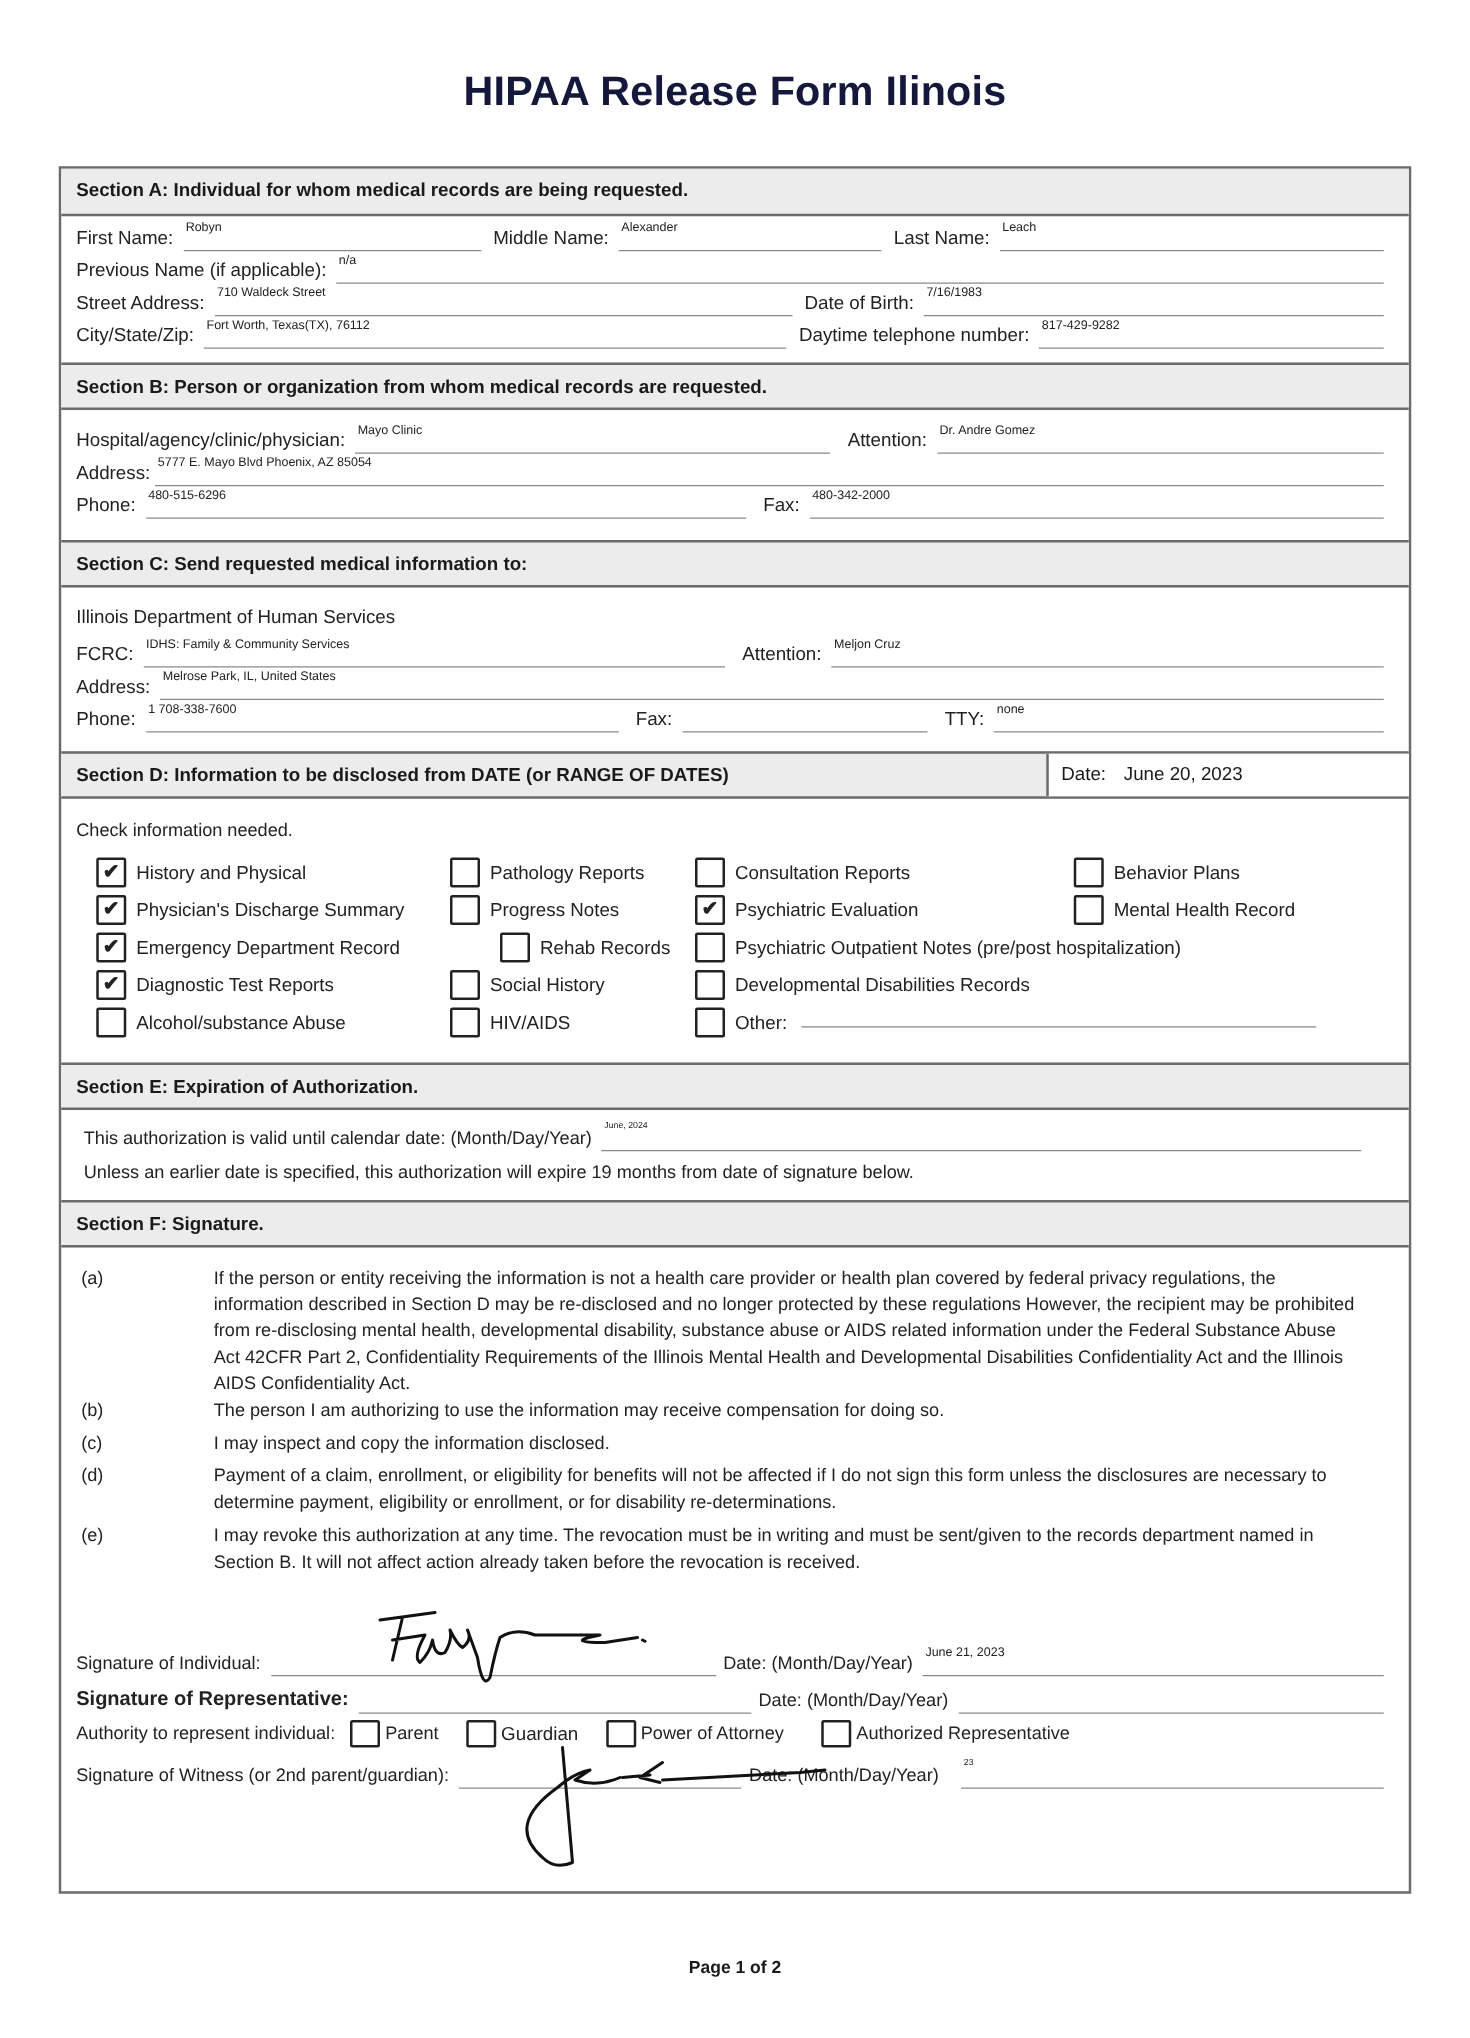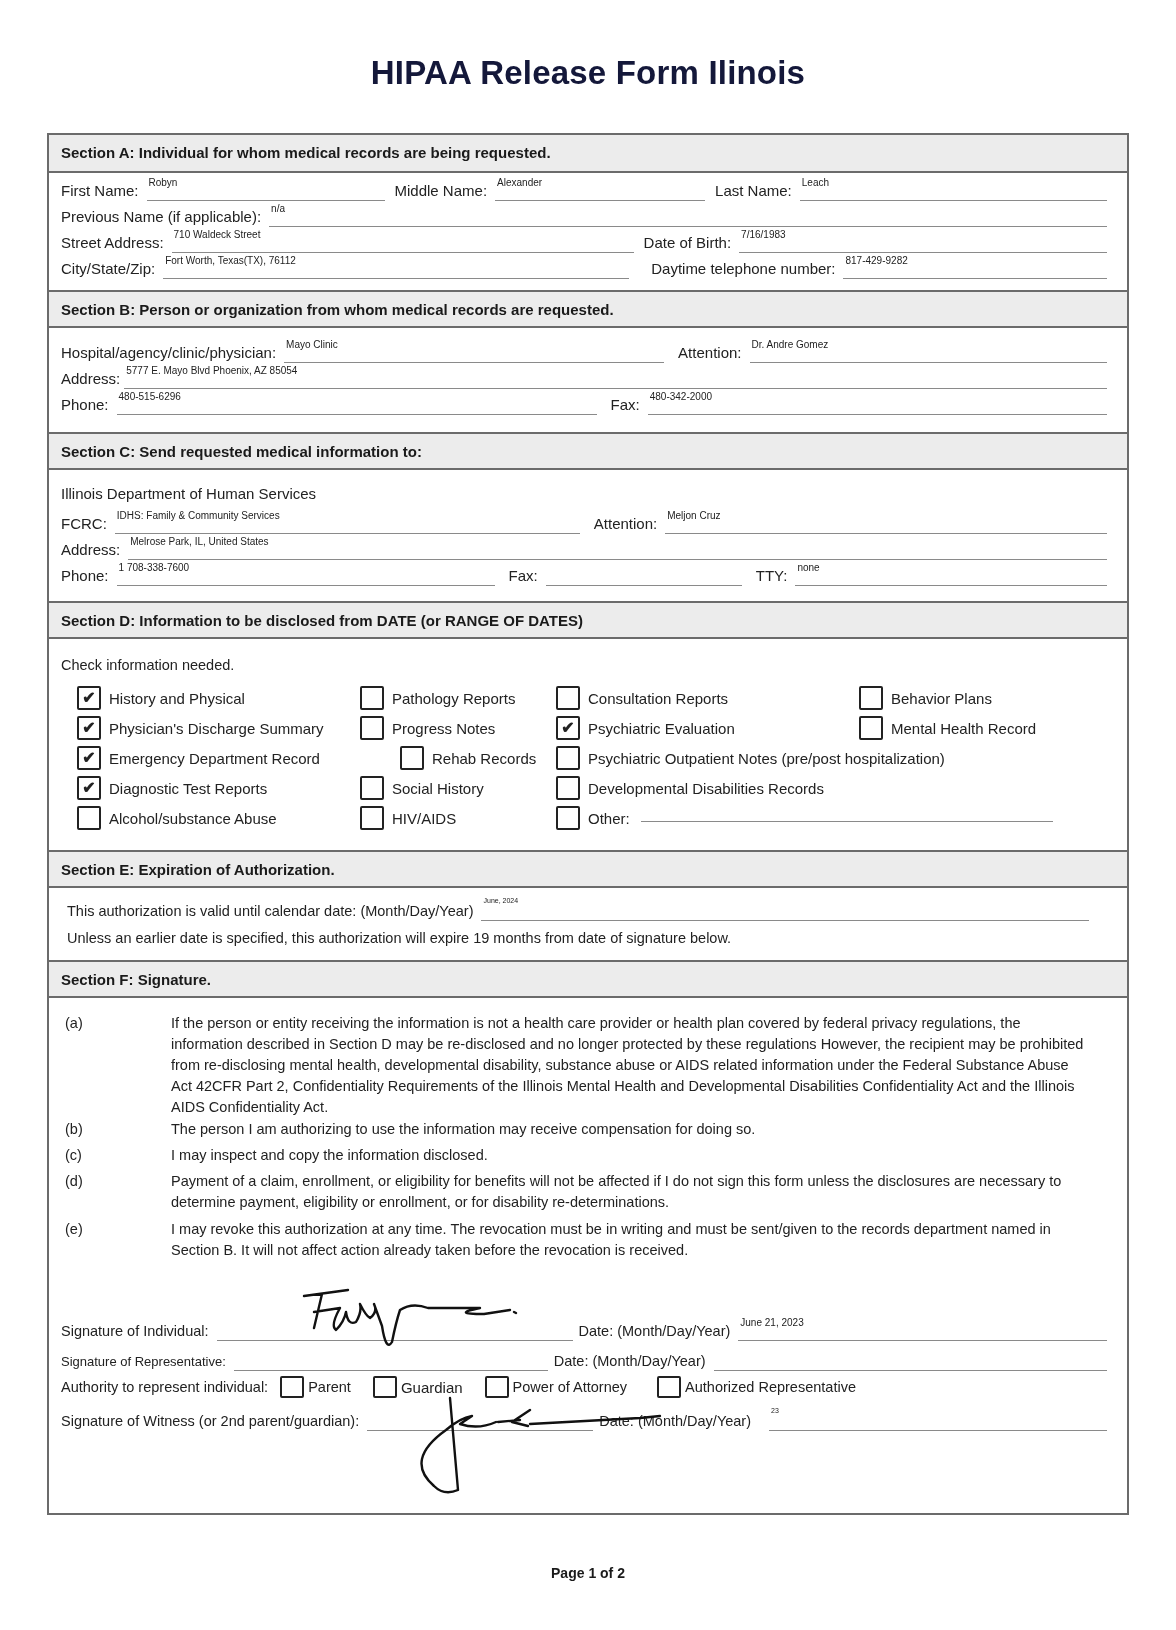--- a/index.html
+++ b/index.html
@@ -80,21 +80,21 @@
     <div class="fld">
         <span class="val">7/16/1983</span>
       </div>
   </div>
 
   <div class="row" style="top:120px;">
     <span class="lbl">City/State/Zip:</span>
     <div class="fld" style="flex:none;width:466px;">
         <span class="val">Fort Worth, Texas(TX), 76112</span>
       </div>
-    <span class="lbl" style="margin-left:16px;">Daytime telephone number:</span>
+    <span class="lbl" style="margin-left:4px;">Daytime telephone number:</span>
     <div class="fld">
         <span class="val">817-429-9282</span>
       </div>
   </div>
 
   <div class="sec-head" style="top:155px;">Section B: Person or organization from whom medical records are requested.</div>
 
   <div class="row" style="top:204px;">
     <span class="lbl">Hospital/agency/clinic/physician:</span>
     <div class="fld" style="flex:none;width:380px;">
@@ -156,20 +156,24 @@
         <span class="val"></span>
       </div>
     <span class="lbl" style="margin-left:8px;">TTY:</span>
     <div class="fld">
         <span class="val">none</span>
       </div>
   </div>
 
   <div class="sec-head" style="top:466px;">
     <span>Section D: Information to be disclosed from DATE (or RANGE OF DATES)</span>
+    <div class="date-cell">
+      <span>Date:</span>
+      <span style="margin-left:10px;">June 20, 2023</span>
+    </div>
   </div>
 
   <div class="plain" style="top:522px;font-size:14.5px;">Check information needed.</div>
 
   <div id="checklist">
       <div class="cb-item" style="left: 28px; top: 551px;">
         <div class="cb">
           <span>✔</span>
         </div>
         <span>History and Physical</span>
@@ -288,21 +292,21 @@
   <div class="row" style="top:1182px;">
     <span class="lbl" style="font-size:14.5px;">Signature of Individual:</span>
     <div class="fld" style="flex:none;width:356px;"></div>
     <span class="lbl" style="font-size:14.5px;">Date: (Month/Day/Year)</span>
     <div class="fld">
         <span class="val">June 21, 2023</span>
       </div>
   </div>
 
   <div class="row" style="top:1212px;">
-    <span class="lbl" style="font-size:13px;">Signature of Representative:</span>
+    <span class="lbl" style="font-size:16px;font-weight:bold;">Signature of Representative:</span>
     <div class="fld" style="flex:none;width:314px;"></div>
     <span class="lbl" style="font-size:14.5px;">Date: (Month/Day/Year)</span>
     <div class="fld">
         <span class="val"></span>
       </div>
   </div>
 
   <div class="row" style="top:1240px;align-items:center;">
     <span class="lbl" style="font-size:14.5px;padding-bottom:0;">Authority to represent individual:</span>
     <div id="authority-options" style="display:flex;align-items:center;margin-left:12px;">

